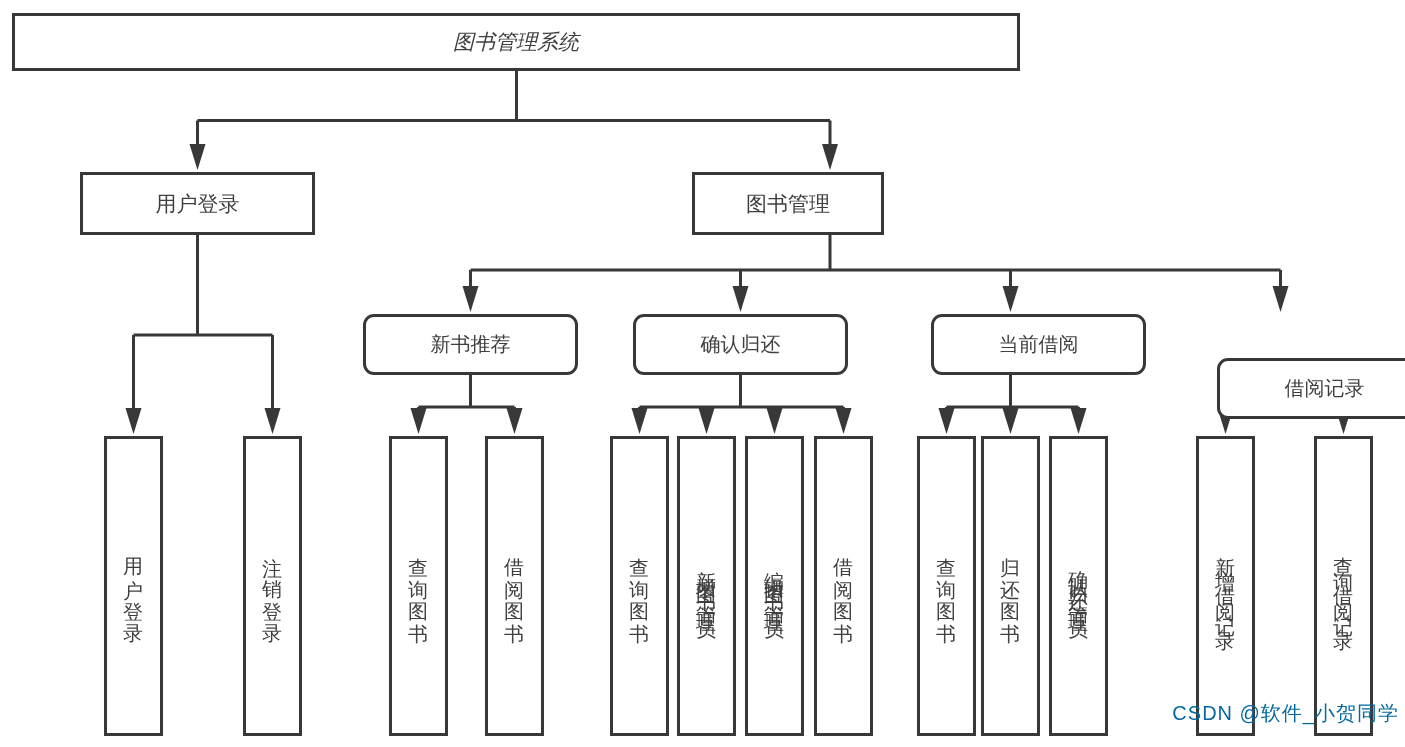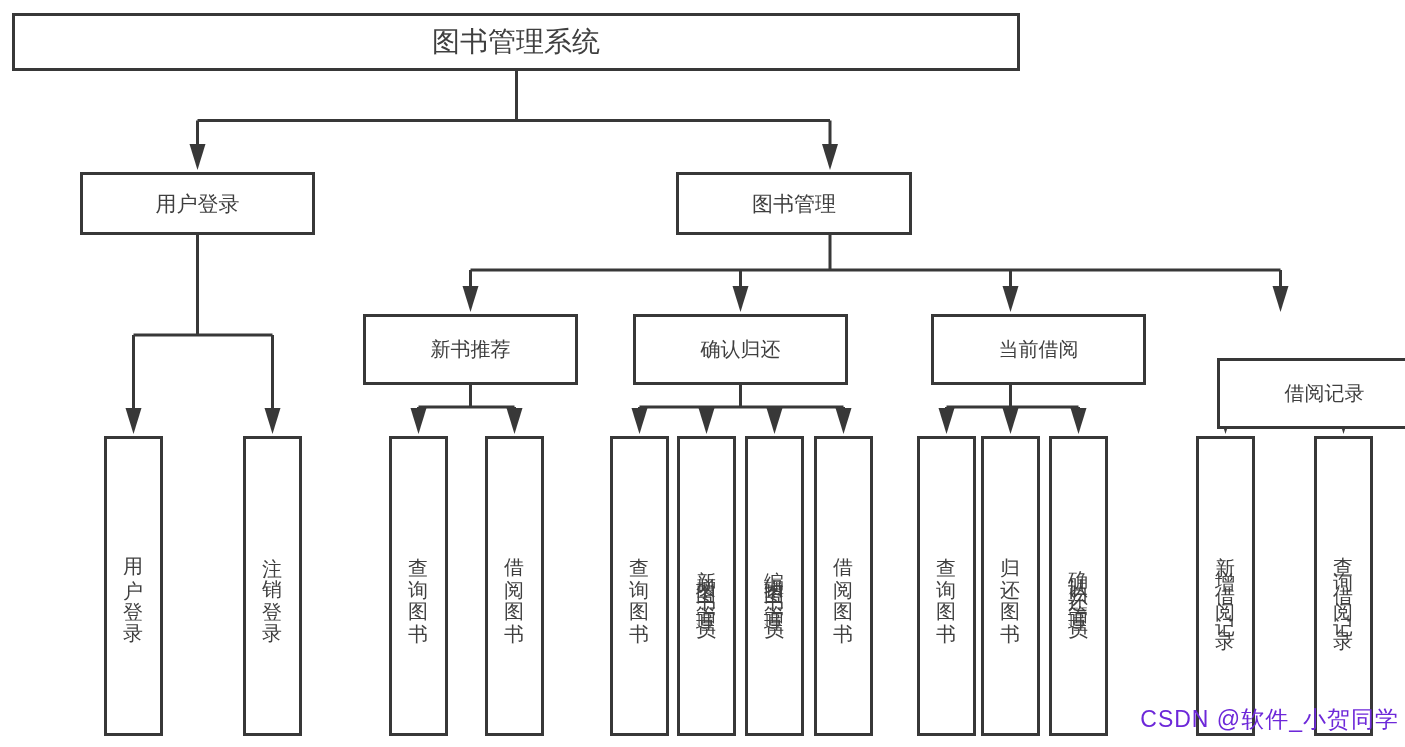--- a/index.html
+++ b/index.html
@@ -27,45 +27,46 @@
     background: #ffffff;
     border: 3px solid #383838;
     display: flex;
     align-items: center;
     justify-content: center;
     z-index: 2;
     text-align: center;
   }
   .node-root {
     left: 12px; top: 13px; width: 1008px; height: 58px;
-    font-size: 28px;
+    font-size: 21px;
+    font-style: italic;
   }
   .node-l2 {
     top: 172px; height: 63px; font-size: 21px;
   }
   .node-l3 {
-    top: 314px; width: 215px; height: 71px; font-size: 20px;
+    top: 314px; width: 215px; height: 61px; font-size: 20px; border-radius: 11px;
   }
   .leaf {
     top: 436px; width: 59px; height: 300px; font-size: 20px;
   }
   .leaf span {
     writing-mode: vertical-rl;
     text-orientation: mixed;
     line-height: 1;
     white-space: nowrap;
   }
   .sp-wide  span { letter-spacing: 22px; }
   .sp-mid   span { letter-spacing: 15px; }
   .sp-tight span { letter-spacing: 7px; }
   #watermark {
     position: absolute;
-    right: 6px; bottom: 12px;
-    font-size: 23px;
-    color: #6d28d9;
+    right: 6px; bottom: 20px;
+    font-size: 20px;
+    color: #0369a1;
     z-index: 5;
     letter-spacing: 1px;
   }
 </style>
 </head>
 <body>
 
 <svg id="connectors" viewBox="0 0 1405 747" xmlns="http://www.w3.org/2000/svg">
 
   <g stroke="#383838" stroke-width="3" fill="none">
@@ -130,21 +131,21 @@
   </g>
 </svg>
 
 <div class="node node-root">
   <span>图书管理系统</span>
 </div>
 
 <div class="node node-l2" style="left:80px; width:235px;">
   <span>用户登录</span>
 </div>
-<div class="node node-l2" style="left:676px; width:236px;">
+<div class="node node-l2" style="left:692px; width:192px;">
   <span>图书管理</span>
 </div>
 
 <div class="node node-l3" style="left:363px;">
   <span>新书推荐</span>
 </div>
 <div class="node node-l3" style="left:633px;">
   <span>确认归还</span>
 </div>
 <div class="node node-l3" style="left:931px;">

